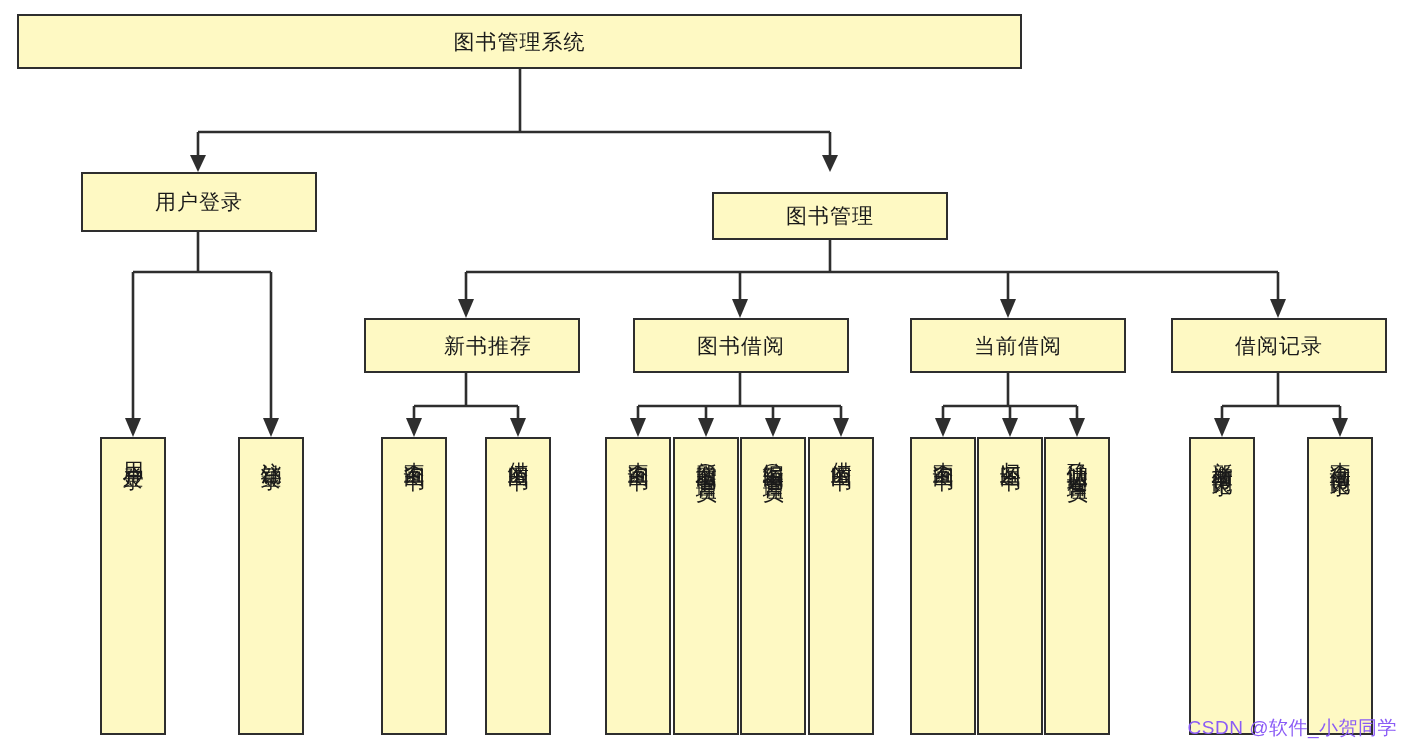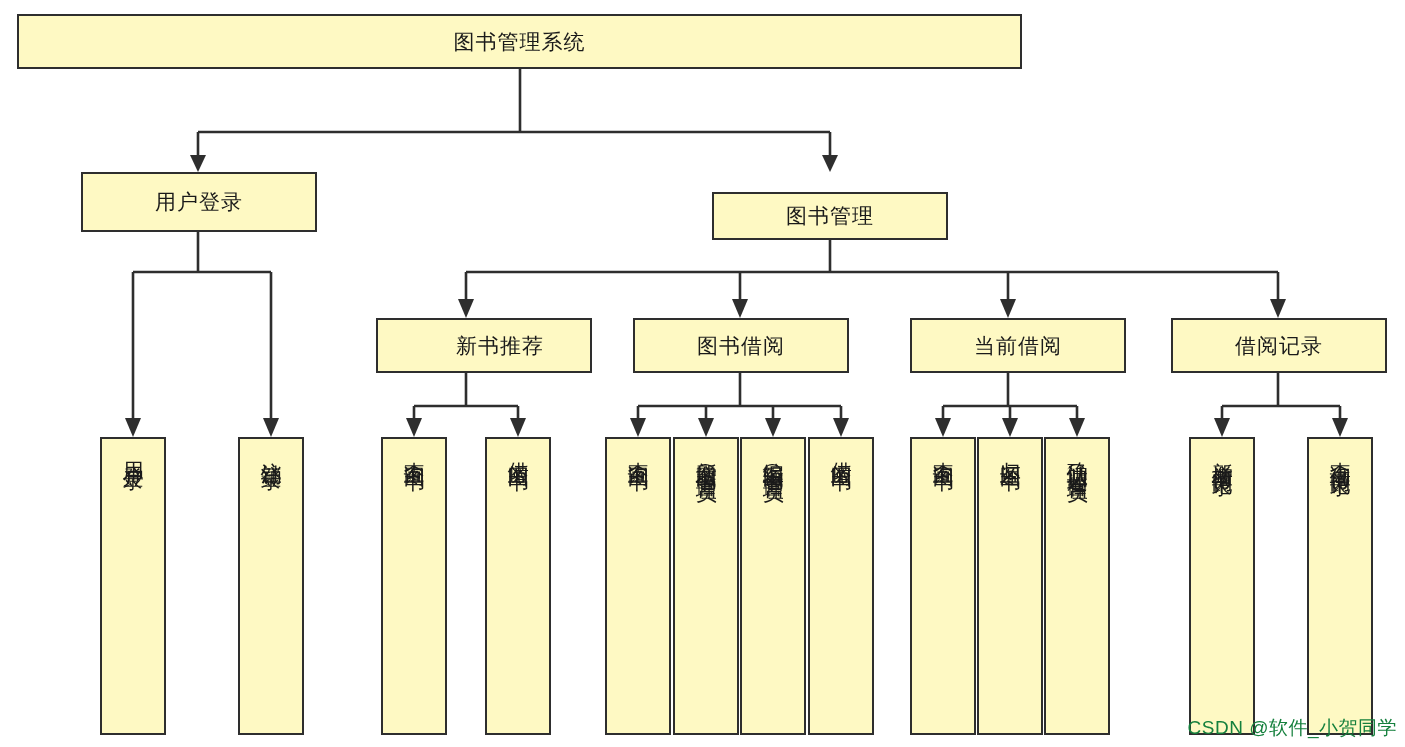--- a/index.html
+++ b/index.html
@@ -40,21 +40,21 @@
     display:block;
   }
   
   #root-box{left:17px;top:14px;width:1005px;height:55px;}
   
   #watermark{
     position:absolute;
     right:8px;
     bottom:6px;
     font-size:19px;
-    color:#15803d;
+    color:#8b5cf6;
     white-space:nowrap;
     letter-spacing:0.5px;
     pointer-events:none;
   }
   svg#wires{position:absolute;left:0;top:0;width:1405px;height:747px;pointer-events:none;}
   svg#wires path,svg#wires line{stroke:#2e2e2e;stroke-width:2.6;fill:none;}
   svg#wires polygon{fill:#2e2e2e;}
 </style>
 </head>
 <body>
@@ -130,21 +130,21 @@
     <span>图书管理系统</span>
   </div>
 
   <div class="node h-label" style="left:81px;top:172px;width:236px;height:60px;">
     <span>用户登录</span>
   </div>
   <div class="node h-label" style="left:712px;top:172px;width:236px;height:48px;margin-top:20px;">
     <span>图书管理</span>
   </div>
 
-  <div class="node h-label" style="left:376px;top:318px;width:216px;height:55px;padding-left:32px;">
+  <div class="node h-label" style="left:364px;top:318px;width:216px;height:55px;padding-left:32px;">
     <span>新书推荐</span>
   </div>
   <div class="node h-label" style="left:633px;top:318px;width:216px;height:55px;text-align:center;">
     <span>图书借阅</span>
   </div>
   <div class="node h-label" style="left:902px;top:318px;width:216px;height:55px;margin-left:8px;">
     <span>当前借阅</span>
   </div>
   <div class="node h-label" style="left:1171px;top:318px;width:216px;height:55px;">
     <span>借阅记录</span>

